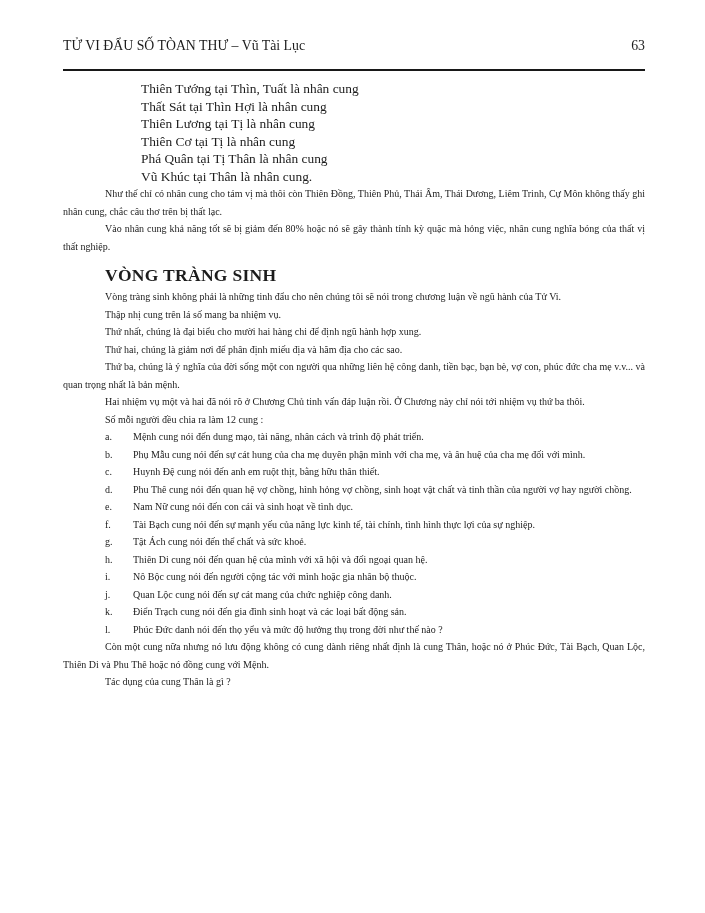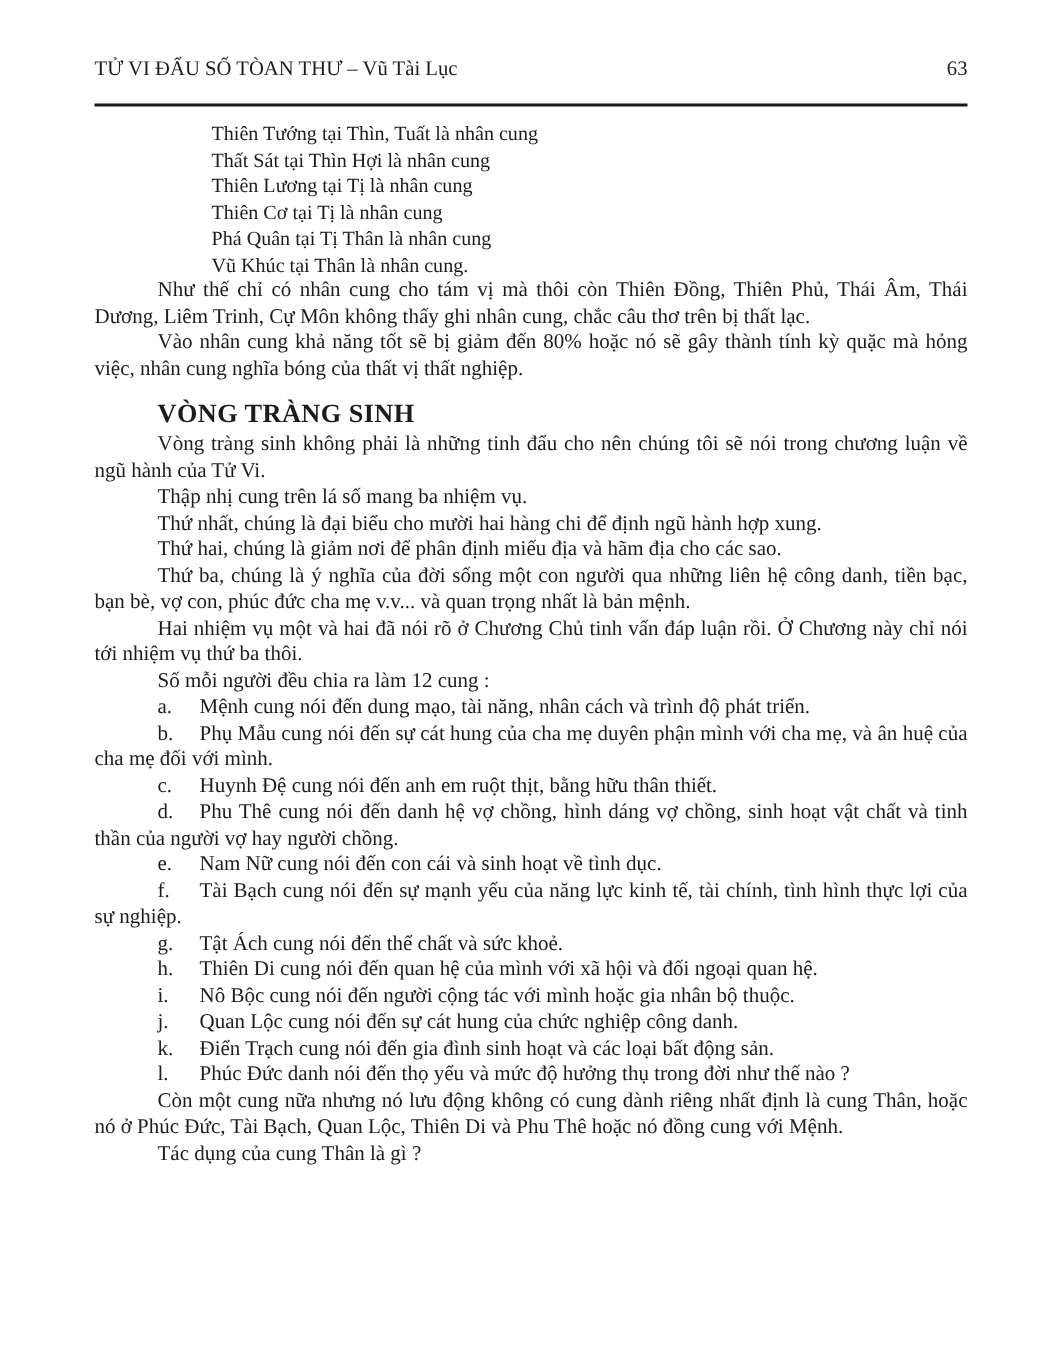--- a/index.html
+++ b/index.html
@@ -37,21 +37,21 @@
     margin-top: 9px;
   }
   .verse-line {
     margin-left: 78px;
     font-size: 13.4px;
     line-height: 17.5px;
     white-space: nowrap;
   }
   .para {
     margin: 0;
-    font-size: 14px;
+    font-size: 10px;
     line-height: 17.5px;
     text-align: justify;
     text-indent: 42px;
   }
   .section-heading {
     font-size: 17.5px;
     font-weight: bold;
     line-height: 20px;
     margin: 10px 0 3px 42px;
     letter-spacing: 0.3px;
@@ -92,27 +92,27 @@
     <p class="para">Thập nhị cung trên lá số mang ba nhiệm vụ.</p>
     <p class="para">Thứ nhất, chúng là đại biểu cho mười hai hàng chi để định ngũ hành hợp xung.</p>
     <p class="para">Thứ hai, chúng là giảm nơi để phân định miếu địa và hãm địa cho các sao.</p>
     <p class="para">Thứ ba, chúng là ý nghĩa của đời sống một con người qua những liên hệ công danh, tiền bạc, bạn bè, vợ con, phúc đức cha mẹ v.v... và quan trọng nhất là bản mệnh.</p>
     <p class="para">Hai nhiệm vụ một và hai đã nói rõ ở Chương Chủ tinh vấn đáp luận rồi. Ở Chương này chỉ nói tới nhiệm vụ thứ ba thôi.</p>
     <p class="para">Số mỗi người đều chia ra làm 12 cung :</p>
 
     <p class="para list-item"><span class="li-marker">a.</span><span>Mệnh cung nói đến dung mạo, tài năng, nhân cách và trình độ phát triển.</span></p>
     <p class="para list-item"><span class="li-marker">b.</span><span>Phụ Mẫu cung nói đến sự cát hung của cha mẹ duyên phận mình với cha mẹ, và ân huệ của cha mẹ đối với mình.</span></p>
     <p class="para list-item"><span class="li-marker">c.</span><span>Huynh Đệ cung nói đến anh em ruột thịt, bằng hữu thân thiết.</span></p>
-    <p class="para list-item"><span class="li-marker">d.</span><span>Phu Thê cung nói đến danh hệ vợ chồng, hình dáng vợ chồng, sinh hoạt vật chất và tinh thần của người vợ hay người chồng.</span></p>
+    <p class="para list-item"><span class="li-marker">d.</span><span>Phu Thê cung nói đến quan hệ vợ chồng, hình hỏng vợ chồng, sinh hoạt vật chất và tinh thần của người vợ hay người chồng.</span></p>
     <p class="para list-item"><span class="li-marker">e.</span><span>Nam Nữ cung nói đến con cái và sinh hoạt về tình dục.</span></p>
     <p class="para list-item"><span class="li-marker">f.</span><span>Tài Bạch cung nói đến sự mạnh yếu của năng lực kinh tế, tài chính, tình hình thực lợi của sự nghiệp.</span></p>
     <p class="para list-item"><span class="li-marker">g.</span><span>Tật Ách cung nói đến thể chất và sức khoẻ.</span></p>
     <p class="para list-item"><span class="li-marker">h.</span><span>Thiên Di cung nói đến quan hệ của mình với xã hội và đối ngoại quan hệ.</span></p>
     <p class="para list-item"><span class="li-marker">i.</span><span>Nô Bộc cung nói đến người cộng tác với mình hoặc gia nhân bộ thuộc.</span></p>
-    <p class="para list-item"><span class="li-marker">j.</span><span>Quan Lộc cung nói đến sự cát hung của chức nghiệp công danh.</span></p>
+    <p class="para list-item"><span class="li-marker">j.</span><span>Quan Lộc cung nói đến sự cát mang của chức nghiệp công danh.</span></p>
     <p class="para list-item"><span class="li-marker">k.</span><span>Điển Trạch cung nói đến gia đình sinh hoạt và các loại bất động sản.</span></p>
     <p class="para list-item"><span class="li-marker">l.</span><span>Phúc Đức danh nói đến thọ yểu và mức độ hưởng thụ trong đời như thế nào ?</span></p>
 
     <p class="para">Còn một cung nữa nhưng nó lưu động không có cung dành riêng nhất định là cung Thân, hoặc nó ở Phúc Đức, Tài Bạch, Quan Lộc, Thiên Di và Phu Thê hoặc nó đồng cung với Mệnh.</p>
     <p class="para">Tác dụng của cung Thân là gì ?</p>
 
   </div>
 </div>
 
 </body></html>

